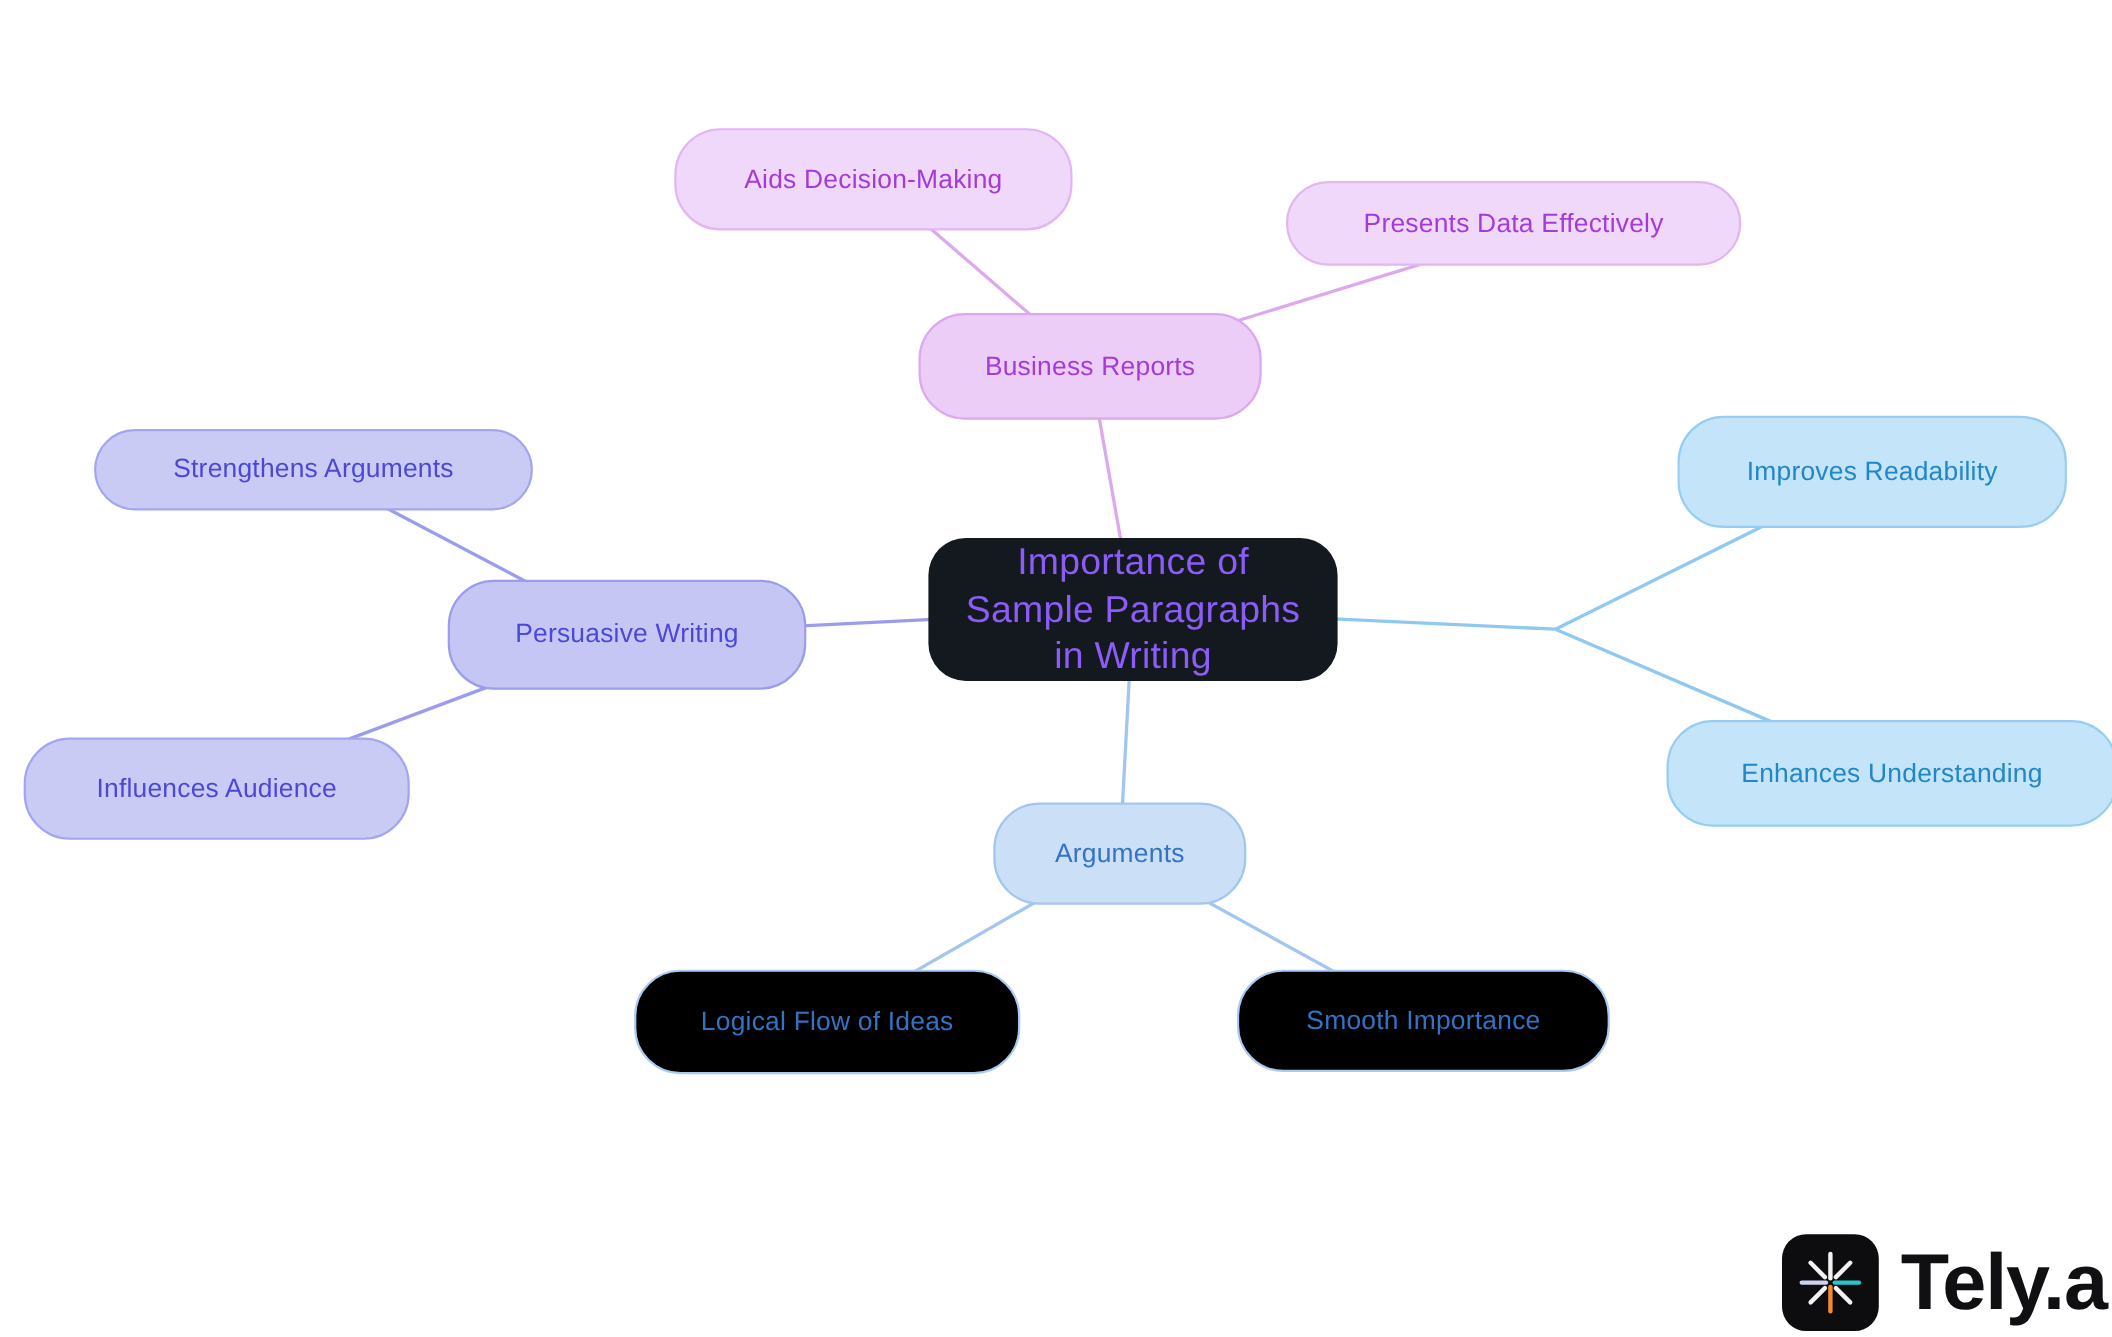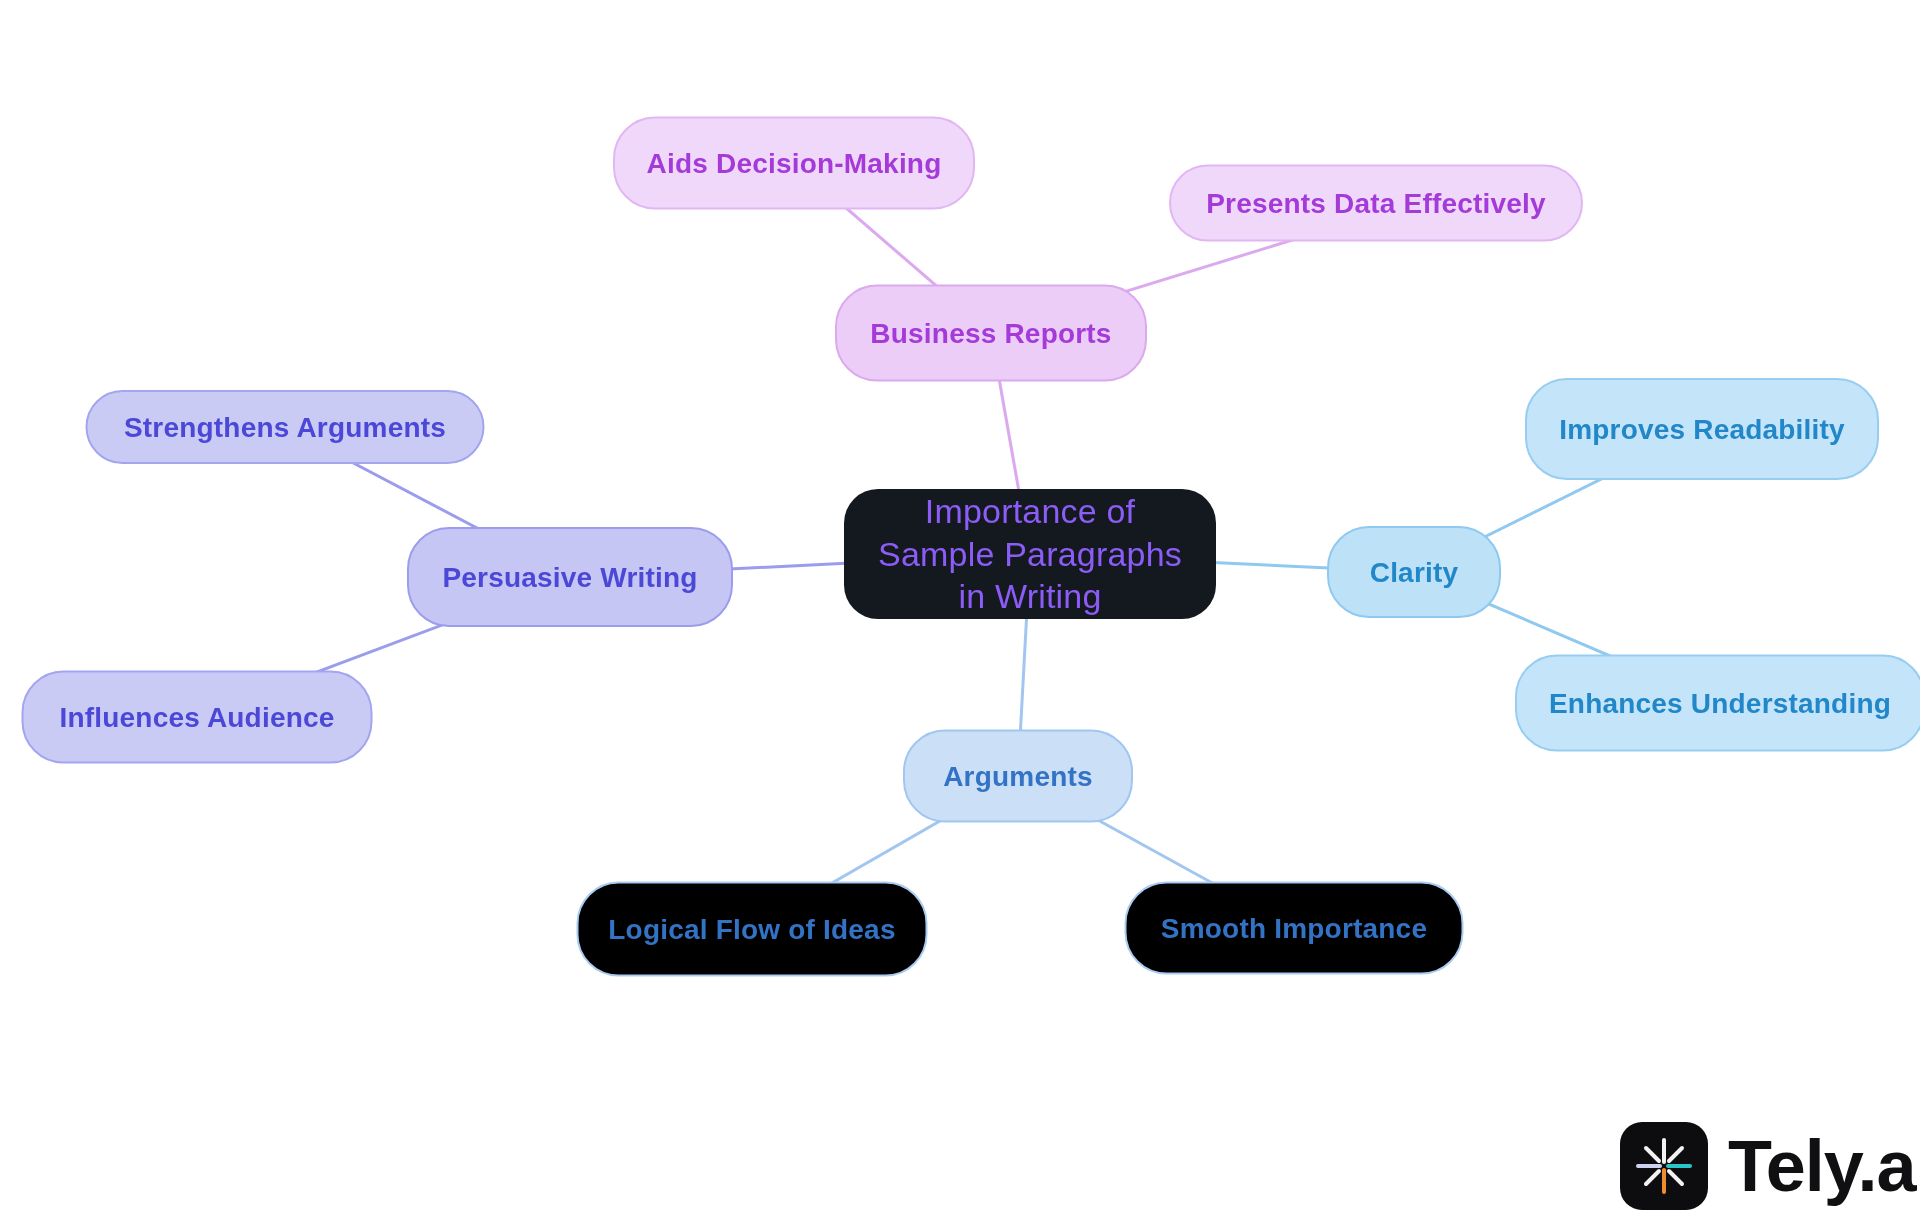--- a/index.html
+++ b/index.html
@@ -24,22 +24,22 @@
   .node {
     position: absolute;
     transform: translate(-50%, -50%);
     display: flex;
     align-items: center;
     justify-content: center;
     text-align: center;
     box-sizing: border-box;
     border-radius: 42px;
     border: 2px solid transparent;
-    font-size: 28px;
-    font-weight: 700;
+    font-size: 24px;
+    font-weight: 400;
     padding: 8px 24px;
     line-height: 1.25;
     letter-spacing: 0.2px;
   }
   .node-center {
     background: #14181f;
     color: #8b5cf6;
     border: none;
     border-radius: 34px;
     font-size: 34px;
@@ -109,23 +109,20 @@
   <div class="node purple-parent" style="left:991px; top:333px; width:312px; height:97px;">
     <span>Business Reports</span>
   </div>
   <div class="node purple-child" style="left:794px; top:163px; width:362px; height:93px;">
     <span>Aids Decision-Making</span>
   </div>
   <div class="node purple-child" style="left:1376px; top:203px; width:414px; height:77px;">
     <span>Presents Data Effectively</span>
   </div>
 
-  <div class="node blue-parent" style="left:1414px; top:572px; width:174px; height:92px;">
-    <span>Clarity</span>
-  </div>
   <div class="node blue-child" style="left:1702px; top:429px; width:354px; height:102px;">
     <span>Improves Readability</span>
   </div>
   <div class="node blue-child" style="left:1720px; top:703px; width:410px; height:97px;">
     <span>Enhances Understanding</span>
   </div>
 
   <div class="node indigo-parent" style="left:570px; top:577px; width:326px; height:100px;">
     <span>Persuasive Writing</span>
   </div>

